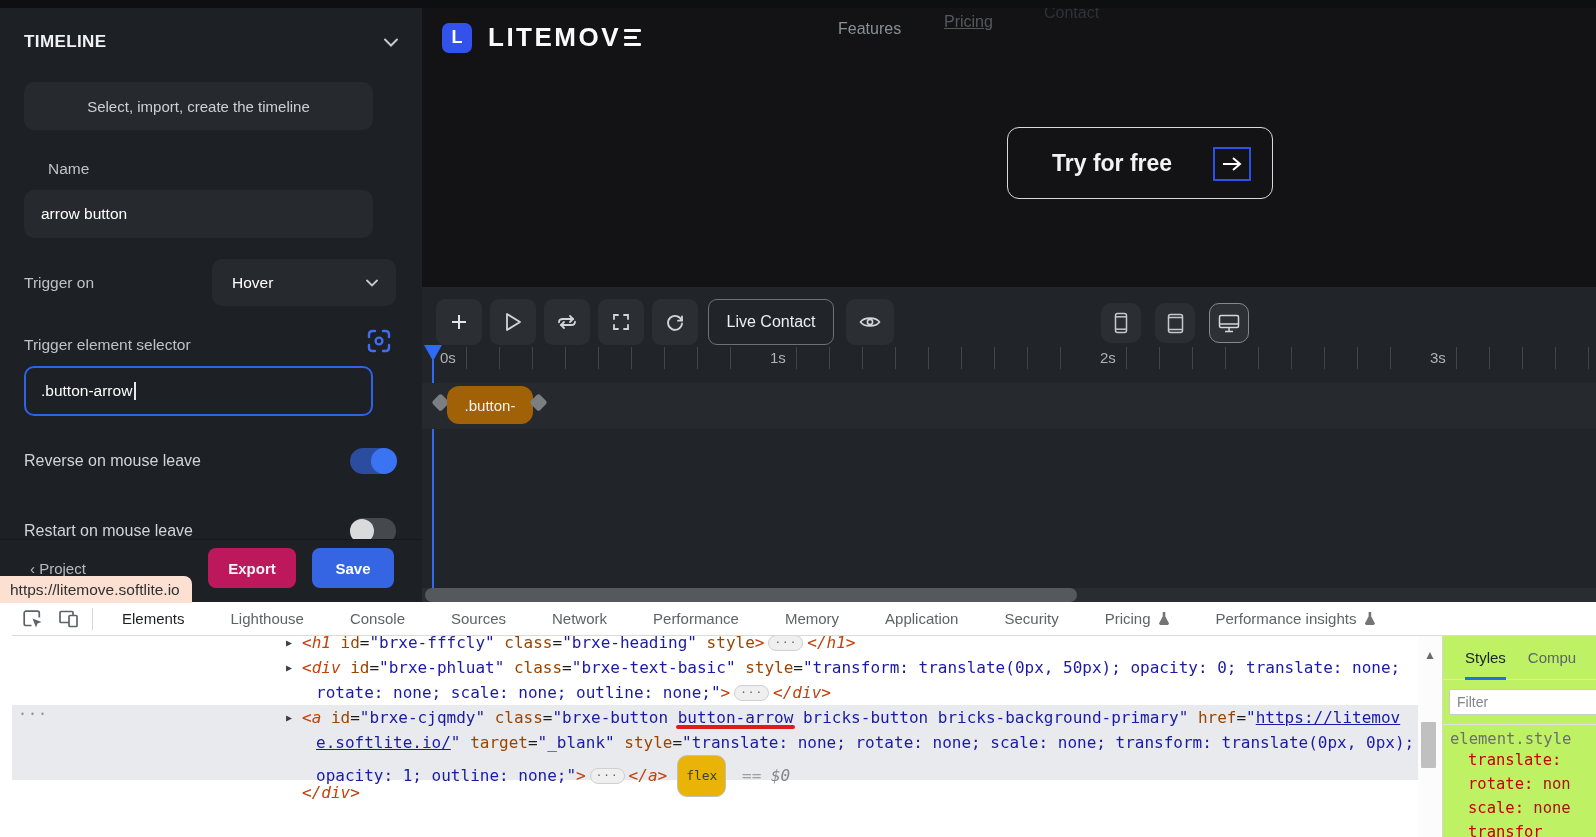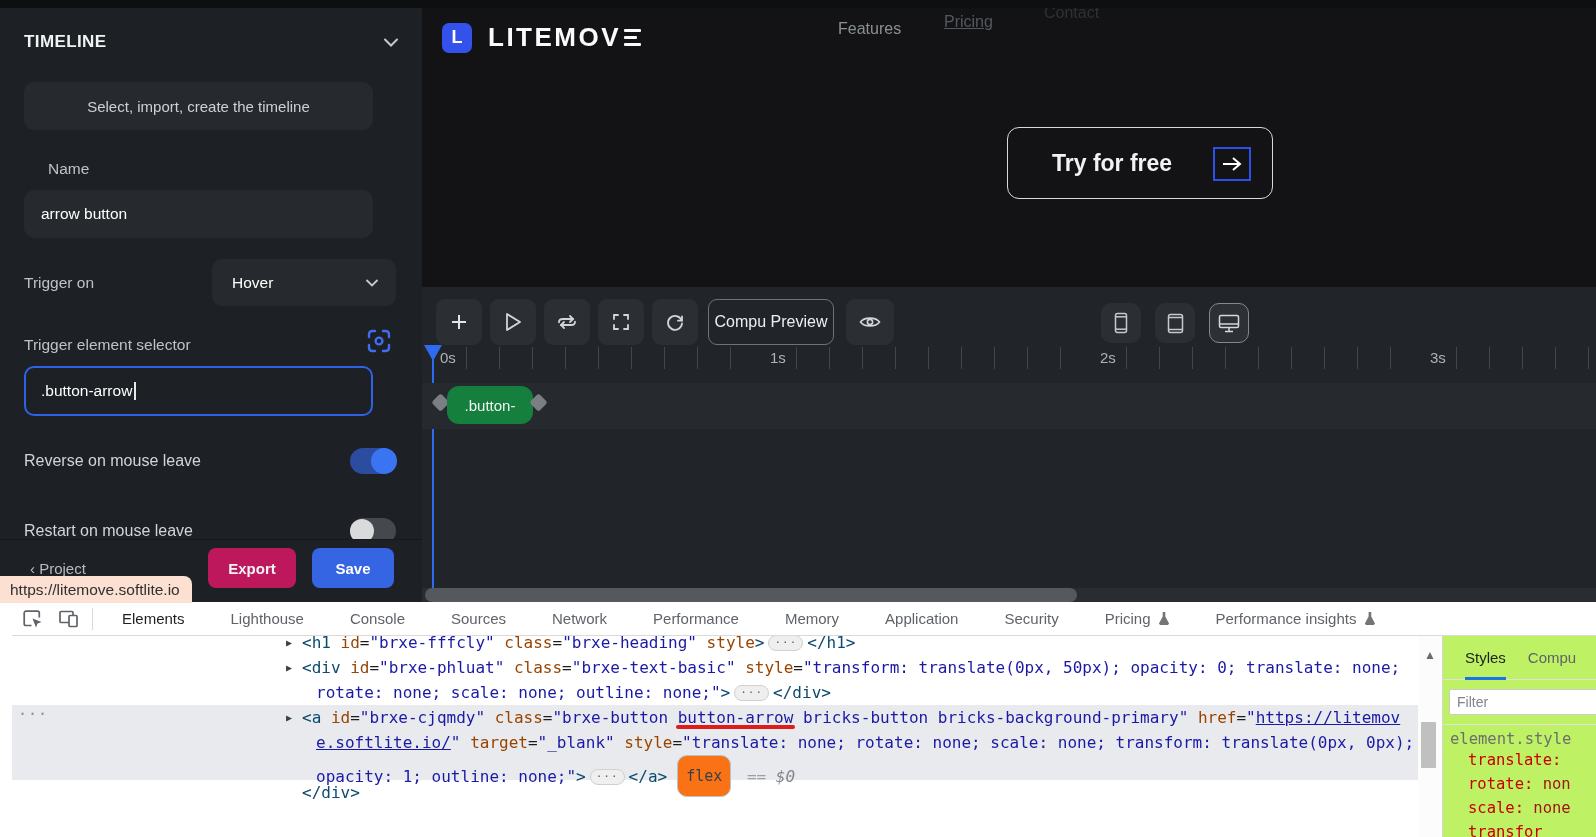--- a/index.html
+++ b/index.html
@@ -68,21 +68,21 @@
   .devbtn { position:absolute; top:16px; width:40px; height:40px; background:#2b2f34; border-radius:10px;
     display:flex; align-items:center; justify-content:center; cursor:pointer; }
   .devbtn.sel { background:#2d3136; border:1.5px solid #85888d; }
   .ruler { position:absolute; left:0; top:58px; width:1174px; height:30px; }
   .tick { position:absolute; top:2px; width:1px; height:22px; background:#42464b; }
   .sec-label { position:absolute; top:4px; color:#aeb2b6; font-size:15px; }
   .playhead-tri { position:absolute; left:2px; top:58px; width:0; height:0;
     border-left:9px solid transparent; border-right:9px solid transparent; border-top:16px solid #2e6bf0; }
   .playhead-line { position:absolute; left:10px; top:58px; width:2px; height:243px; background:#2e6bf0; }
   .track { position:absolute; left:0; top:96px; width:1174px; height:46px; background:#26292d; }
-  .clip { position:absolute; left:25px; top:3px; width:86px; height:38px; background:#15803d; border-radius:12px;
+  .clip { position:absolute; left:25px; top:3px; width:86px; height:38px; background:#a16207; border-radius:12px;
     display:flex; align-items:center; justify-content:center; color:#f0f1f3; font-size:15px; cursor:grab; }
   .diamond { position:absolute; top:13px; width:13px; height:13px; background:#7b7f84; border-radius:2.5px; transform:rotate(45deg); cursor:grab; }
   .hscroll-track { position:absolute; left:0; top:301px; width:1174px; height:14px; background:#292c30; }
   .hscroll-thumb { position:absolute; left:3px; top:0; width:652px; height:14px; background:#55585c; border-radius:7px; cursor:grab; }
 
   
   .devtools { position:absolute; left:12px; top:602px; width:1596px; height:235px; background:#fff; z-index:4; }
   .dt-tabbar { position:absolute; left:0; top:0; width:1596px; height:34px; background:#fff; border-bottom:1px solid #dadada;
     display:flex; align-items:center; }
   .dt-iconbtn { width:30px; height:26px; display:flex; align-items:center; justify-content:center; cursor:pointer; margin-left:6px; }
@@ -93,28 +93,28 @@
     clip-path:polygon(38% 0,62% 0,62% 34%,96% 88%,86% 100%,14% 100%,4% 88%,38% 34%); }
 
   .dt-code { position:absolute; left:0; top:34px; width:1406px; height:201px; overflow:hidden;
     font-family:"DejaVu Sans Mono", monospace; font-size:16px; background:#fff; }
   .code-lines { margin-top:-6px; }
   .code-line { position:relative; height:25px; line-height:25px; white-space:nowrap; color:#1c1c1c; }
   .code-line.hl { background:#e8eaed; }
   .code-inner { position:relative; height:25px; }
   .disclosure { position:absolute; font-size:10px; color:#3c4043; top:0; }
   .gutter-dots { position:absolute; left:6px; top:-3px; color:#8a8f94; letter-spacing:1px; font-size:15px; }
-  .tk-tag { color:#0c4a6e; } .tk-attr { color:#994500; } .tk-str { color:#1a1aa6; } .tk-plain { color:#1c1c1c; }
+  .tk-tag { color:#c2410c;font-style:italic; } .tk-attr { color:#994500; } .tk-str { color:#1a1aa6; } .tk-plain { color:#1c1c1c; }
   .tk-link { color:#1a1aa6; text-decoration:underline; cursor:pointer; }
   .tk-red { color:#1a1aa6; position:relative; }
   .tk-red::after { content:""; position:absolute; left:-2px; right:-2px; bottom:-2px; height:4px; background:#e01b1b; border-radius:2px; }
   .ell { display:inline-block; background:#efefef; border:1px solid #d0d0d0; border-radius:8px; color:#5f6368;
     font-size:11px; line-height:11px; padding:1px 5px 2px; margin:0 4px; vertical-align:2px; letter-spacing:1px; cursor:pointer; }
-  .badge { display:inline-block; border:1px solid #bdc1c6; background:#f97316; border-radius:10px; color:#3c4043;
-    font-size:15px; line-height:16px; padding:12px 8px; margin:0 6px 0 10px; vertical-align:1px; cursor:pointer; }
+  .badge { display:inline-block; border:1px solid #bdc1c6; background:#eab308; border-radius:10px; color:#3c4043;
+    font-size:13px; line-height:16px; padding:12px 8px; margin:0 6px 0 10px; vertical-align:1px; cursor:pointer; }
   .tk-eq { color:#9aa0a6; } .tk-dollar { color:#80868b; font-style:italic; }
 
   .dt-vscroll { position:absolute; left:1406px; top:34px; width:24px; height:201px; background:#fcfcfc; }
   .vs-up { position:absolute; left:6px; top:12px; color:#6b6b6b; font-size:12px; cursor:pointer; }
   .vs-thumb { position:absolute; left:3px; top:86px; width:15px; height:46px; background:#c0c0c0; border-radius:1px; cursor:grab; }
 
   .dt-styles { position:absolute; left:1430px; top:34px; width:166px; height:201px; border-left:1px solid #d6d6d6; background:#bef264; overflow:hidden; }
   .st-tabs { position:relative; height:44px; border-bottom:1px solid #e0e0e0; display:flex; align-items:center; }
   .st-tab { margin-left:22px; font-size:15px; color:#5f6368; position:relative; height:44px; display:flex; align-items:center; cursor:pointer; white-space:nowrap; }
   .st-tab.sel { color:#1d1f22; }
@@ -249,21 +249,21 @@
             <path d="M16 12 V16 H12"></path>
             <path d="M6 16 H2 V12"></path>
         </svg>
       </div>
       <div class="tbtn" style="left:230px;">
         <svg width="20" height="20" viewBox="0 0 20 20" fill="none" stroke="#d2d5d8" stroke-width="1.8" stroke-linecap="round">
           <path d="M16.5 8.2 A7 7 0 1 0 17 11.5"></path>
             <polyline points="17,4.5 17,8.7 13,8.7"></polyline>
         </svg>
       </div>
-      <div class="live-preview">Compu Preview</div>
+      <div class="live-preview">Live Contact</div>
       <div class="tbtn" style="left:424px; width:48px;">
         <svg width="22" height="14" viewBox="0 0 22 14" fill="none" stroke="#d2d5d8" stroke-width="1.6">
           <path d="M1.5 7 C5 1.8 17 1.8 20.5 7 C17 12.2 5 12.2 1.5 7 Z"></path>
             <circle cx="11" cy="7" r="2.6"></circle>
         </svg>
       </div>
 
       <div class="devbtn" style="left:679px;">
         <svg width="14" height="22" viewBox="0 0 14 22" fill="none" stroke="#c7cacd" stroke-width="1.5">
           <rect x="1.5" y="1.5" width="11" height="19" rx="2"></rect>

